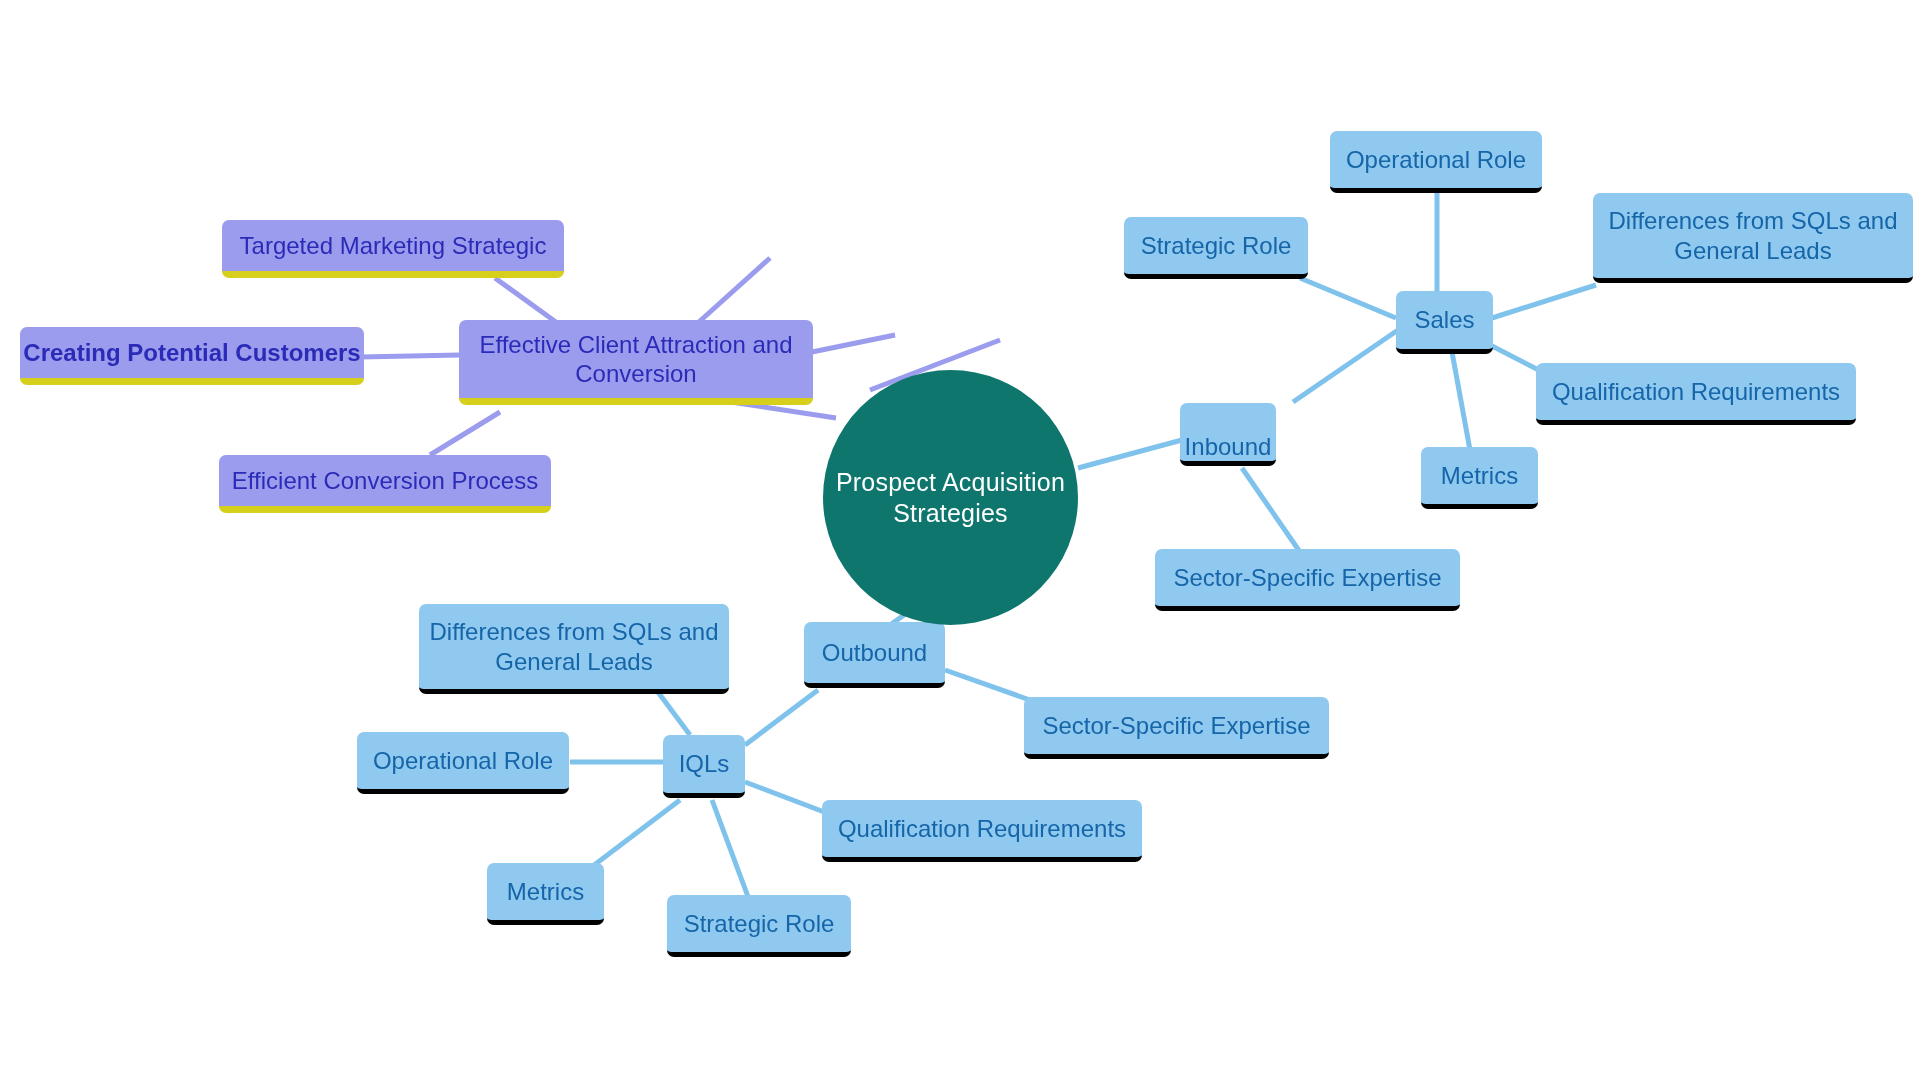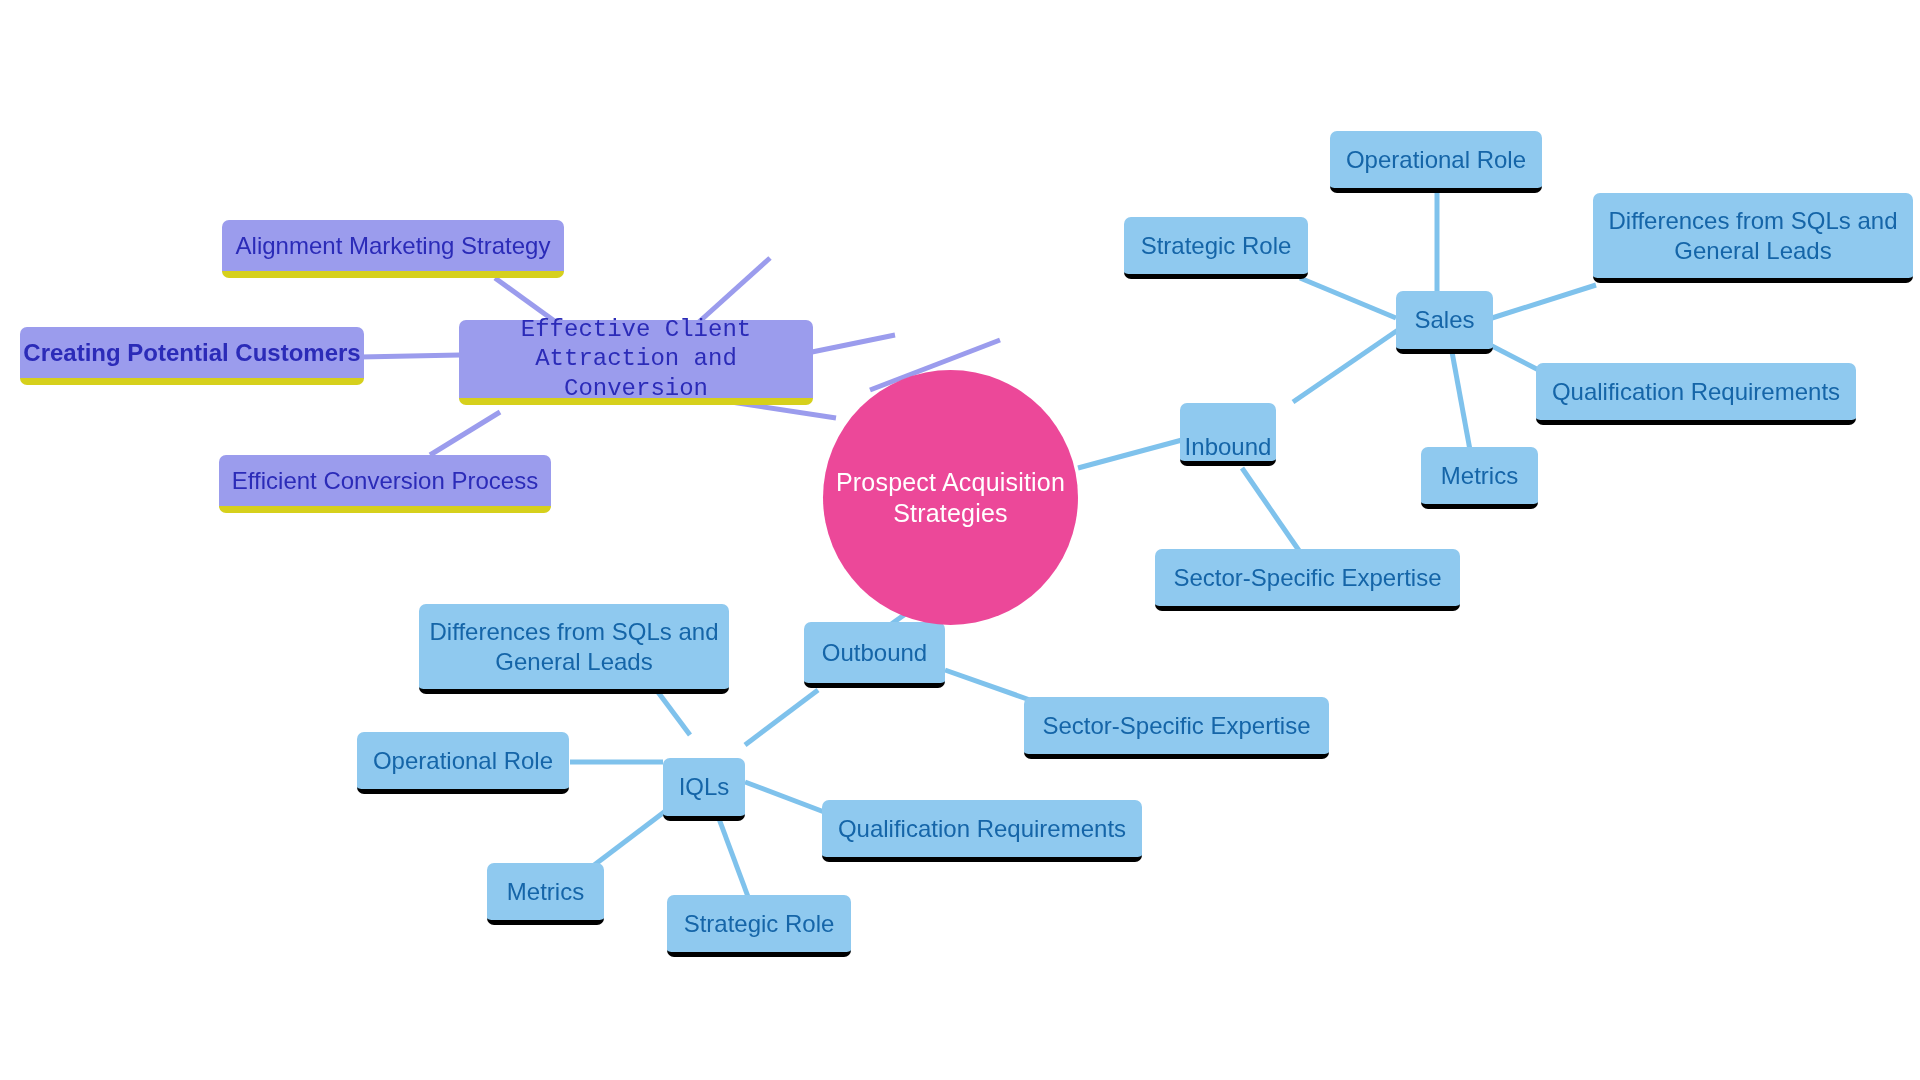--- a/index.html
+++ b/index.html
@@ -41,21 +41,21 @@
   .node.purple.big { font-size: 24px; }
   
   .node.blue {
     background: #8fc9ef;
     color: #1565a8;
     border-bottom: 5px solid #000000;
     font-size: 24px;
   }
   
   .node.center {
-    background: #ec4899;
+    background: #0f766e;
     color: #ffffff;
     border-radius: 50%;
     border: none;
     font-size: 25px;
     z-index: 6;
     letter-spacing: 0.2px;
   }
 </style>
 </head>
 <body>
@@ -89,28 +89,28 @@
     <line x1="680" y1="800" x2="585" y2="872" stroke="#7fc2ec" stroke-width="5"></line>
     <line x1="712" y1="800" x2="750" y2="902" stroke="#7fc2ec" stroke-width="5"></line>
     <line x1="745" y1="782" x2="840" y2="818" stroke="#7fc2ec" stroke-width="5"></line>
   </svg>
 
   <div class="node center" style="left:823px; top:370px; width:255px; height:255px;">
     <span>Prospect Acquisition
 Strategies</span>
   </div>
 
-  <div class="node purple big" style="left:459px; top:320px; width:354px; height:85px;font-family:Liberation Mono, monospace;">
+  <div class="node purple big" style="left:459px; top:320px; width:354px; height:85px;">
     <span>Effective Client Attraction and
 Conversion</span>
   </div>
 
 
   <div class="node purple" style="left:222px; top:220px; width:342px; height:58px;">
-    <span>Alignment Marketing Strategy</span>
+    <span>Targeted Marketing Strategic</span>
   </div>
 
 
   <div class="node purple" style="left:20px; top:327px; width:344px; height:58px;font-weight:bold;">
     <span>Creating Potential Customers</span>
   </div>
 
   <div class="node purple" style="left:219px; top:455px; width:332px; height:58px;">
     <span>Efficient Conversion Process</span>
   </div>
@@ -149,21 +149,21 @@
   </div>
 
   <div class="node blue" style="left:804px; top:622px; width:141px; height:66px;">
     <span>Outbound</span>
   </div>
 
   <div class="node blue" style="left:1024px; top:697px; width:305px; height:62px;">
     <span>Sector-Specific Expertise</span>
   </div>
 
-  <div class="node blue" style="left:663px; top:735px; width:82px; height:63px;margin-top:23px;">
+  <div class="node blue" style="left:663px; top:735px; width:82px; height:63px;">
     <span>IQLs</span>
   </div>
 
   <div class="node blue" style="left:419px; top:604px; width:310px; height:90px;">
     <span>Differences from SQLs and
 General Leads</span>
   </div>
 
   <div class="node blue" style="left:357px; top:732px; width:212px; height:62px;">
     <span>Operational Role</span>

